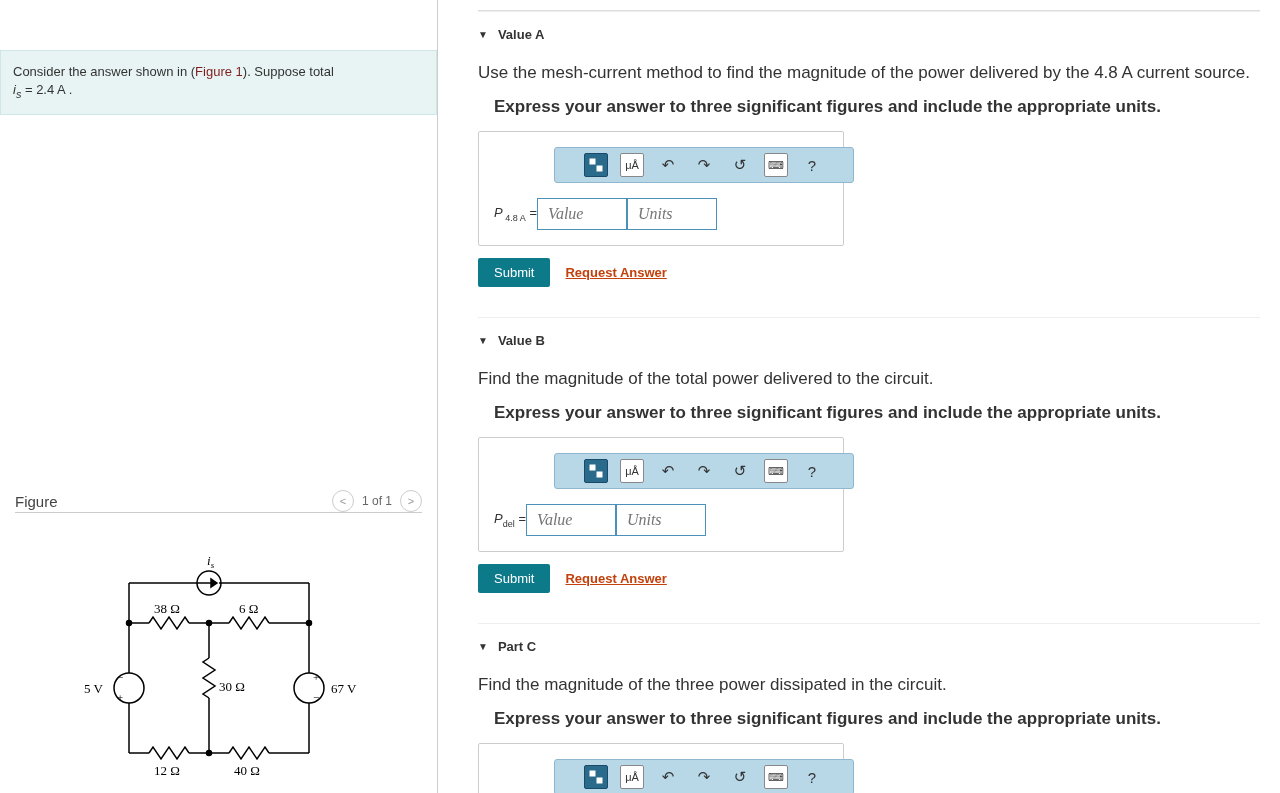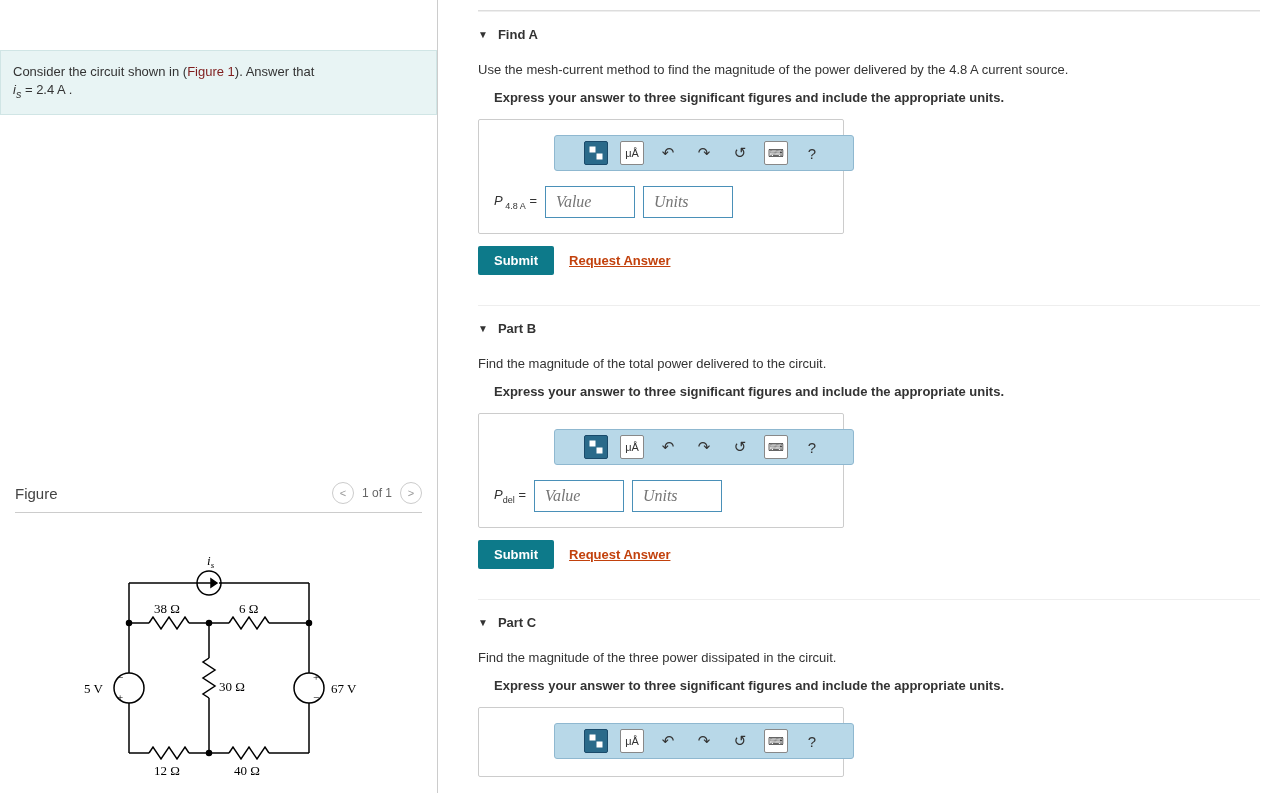--- a/index.html
+++ b/index.html
@@ -3,55 +3,55 @@
 <meta charset="utf-8">
 <style>
 * { box-sizing: border-box; margin: 0; padding: 0; }
 body { font-family: Arial, Helvetica, sans-serif; font-size: 13px; color: #333; background: #fff; }
 .container { display: flex; width: 1280px; height: 793px; }
 .left-panel { width: 438px; border-right: 1px solid #ccc; position: relative; }
 .right-panel { flex: 1; padding: 0 20px 0 40px; overflow-y: auto; }
 .problem-box { background: #e8f4f4; border: 1px solid #d0e5e5; padding: 12px; margin-top: 50px; font-size: 13px; line-height: 1.4; }
 .problem-box .fig-link { color: #7f1d1d; }
 .figure-section { position: absolute; bottom: 0; left: 0; right: 0; padding: 0 15px; }
-.figure-header { display: flex; justify-content: space-between; align-items: center; border-bottom: 1px solid #ccc; padding-bottom: 8px; margin-bottom: 30px; }
+.figure-header { display: flex; justify-content: space-between; align-items: center; border-bottom: 1px solid #ccc; padding-bottom: 0; margin-bottom: 30px; }
 .figure-title { font-size: 15px; color: #444; }
 .figure-nav { display: flex; align-items: center; gap: 8px; font-size: 12px; color: #666; }
 .nav-btn { width: 22px; height: 22px; border: 1px solid #ccc; border-radius: 50%; display: flex; align-items: center; justify-content: center; cursor: pointer; color: #999; font-size: 11px; background: #fff; }
 .circuit { width: 340px; height: 250px; margin: 0 auto; position: relative; }
 .circuit svg { width: 100%; height: 100%; }
 .part-section { margin-bottom: 30px; padding-top: 15px; border-top: 1px solid #eee; }
 .part-section:first-child { border-top: none; margin-top: 15px; }
 .part-header { display: flex; align-items: center; gap: 10px; font-weight: bold; font-size: 13px; margin-bottom: 18px; cursor: pointer; }
 .part-header .caret { font-size: 10px; }
-.instruction { font-size: 13px; margin-bottom: 8px; line-height: 1.5; }
+.instruction { font-size: 17px; margin-bottom: 8px; line-height: 1.5; }
 .instruction strong { font-weight: bold; padding-left: 16px; }
 .answer-box { border: 1px solid #ccc; padding: 15px; margin: 12px 0; width: 366px; border-radius: 2px; }
 .toolbar { background: #b8d8e8; border: 1px solid #8fb8d0; border-radius: 3px; height: 36px; display: flex; align-items: center; justify-content: center; gap: 12px; margin-bottom: 15px; width: 300px; margin-left: 60px; padding: 0 10px; }
 .tool-btn { width: 24px; height: 24px; border: 1px solid #888; background: #fff; display: flex; align-items: center; justify-content: center; font-size: 11px; cursor: pointer; border-radius: 2px; }
 .tool-btn.dark { background: #2a6a8a; color: #fff; border-color: #1a4a6a; }
 .tool-btn.noborder { border: none; background: transparent; font-size: 15px; color: #333; }
-.answer-row { display: flex; align-items: center; gap: 8px; }
+.answer-row { display: flex; align-items: center; }
 .answer-label { font-size: 13px; font-style: italic; }
 .answer-label sub { font-size: 9px; font-style: normal; }
 .value-input, .units-input { height: 32px; border: 1px solid #4a90b8; padding: 0 10px; font-size: 16px; font-style: italic; color: #8b5cf6; font-family: Georgia, serif; }
 .value-input { width: 90px; }
 .units-input { width: 90px; }
 .submit-row { display: flex; align-items: center; gap: 15px; margin-top: 12px; }
-.submit-btn { background: #0d7a8a; color: #fff; border: none; padding: 7px 16px; font-size: 13px; cursor: pointer; border-radius: 2px; font-weight: bold; }
+.submit-btn { background: #0d7a8a; color: #fff; border: none; padding: 7px 16px; font-size: 13px; cursor: pointer; border-radius: 2px; }
 .request-link { color: #c2410c; font-size: 13px; text-decoration: underline; font-weight: bold; cursor: pointer; }
 .top-rule { border-top: 1px solid #ddd; margin-top: 10px; }
 </style>
 </head>
 <body>
 
 <div class="container">
   <div class="left-panel">
     <div class="problem-box">
-      <span>Consider the circuit shown in (</span><span class="fig-link">Figure 1</span><span>). Answer that</span><br>
+      <span>Consider the answer shown in (</span><span class="fig-link">Figure 1</span><span>). Suppose total</span><br>
       <i><span>i</span><sub>s</sub></i><span> = 2.4  A .</span>
     </div>
 
     <div class="figure-section">
       <div class="figure-header">
         <span class="figure-title">Figure</span>
         <div class="figure-nav">
           <div class="nav-btn">&lt;</div>
           <span>1 of 1</span>
           <div class="nav-btn">&gt;</div>
@@ -119,21 +119,21 @@
       </div>
     </div>
   </div>
 
   <div class="right-panel">
     <div class="top-rule"></div>
 
     <div class="part-section">
       <div class="part-header">
         <span class="caret">▼</span>
-        <span>Find A</span>
+        <span>Value A</span>
       </div>
       <p class="instruction">Use the mesh-current method to find the magnitude of the power delivered by the 4.8  A  current source.</p>
       <p class="instruction"><strong>Express your answer to three significant figures and include the appropriate units.</strong></p>
       <div class="answer-box">
         <div class="toolbar">
           <div class="tool-btn dark">
               <svg width="14" height="14" viewBox="0 0 14 14">
                 <rect x="1" y="1" width="5" height="5" fill="#fff" stroke="#fff"></rect>
                 <rect x="8" y="8" width="5" height="5" fill="#fff" stroke="#fff"></rect>
               </svg>
@@ -153,21 +153,21 @@
       </div>
       <div class="submit-row">
         <button class="submit-btn">Submit</button>
         <span class="request-link">Request Answer</span>
       </div>
     </div>
 
     <div class="part-section">
       <div class="part-header">
         <span class="caret">▼</span>
-        <span>Part B</span>
+        <span>Value B</span>
       </div>
       <p class="instruction">Find the magnitude of the total power delivered to the circuit.</p>
       <p class="instruction"><strong>Express your answer to three significant figures and include the appropriate units.</strong></p>
       <div class="answer-box">
         <div class="toolbar">
           <div class="tool-btn dark">
               <svg width="14" height="14" viewBox="0 0 14 14">
                 <rect x="1" y="1" width="5" height="5" fill="#fff" stroke="#fff"></rect>
                 <rect x="8" y="8" width="5" height="5" fill="#fff" stroke="#fff"></rect>
               </svg>

